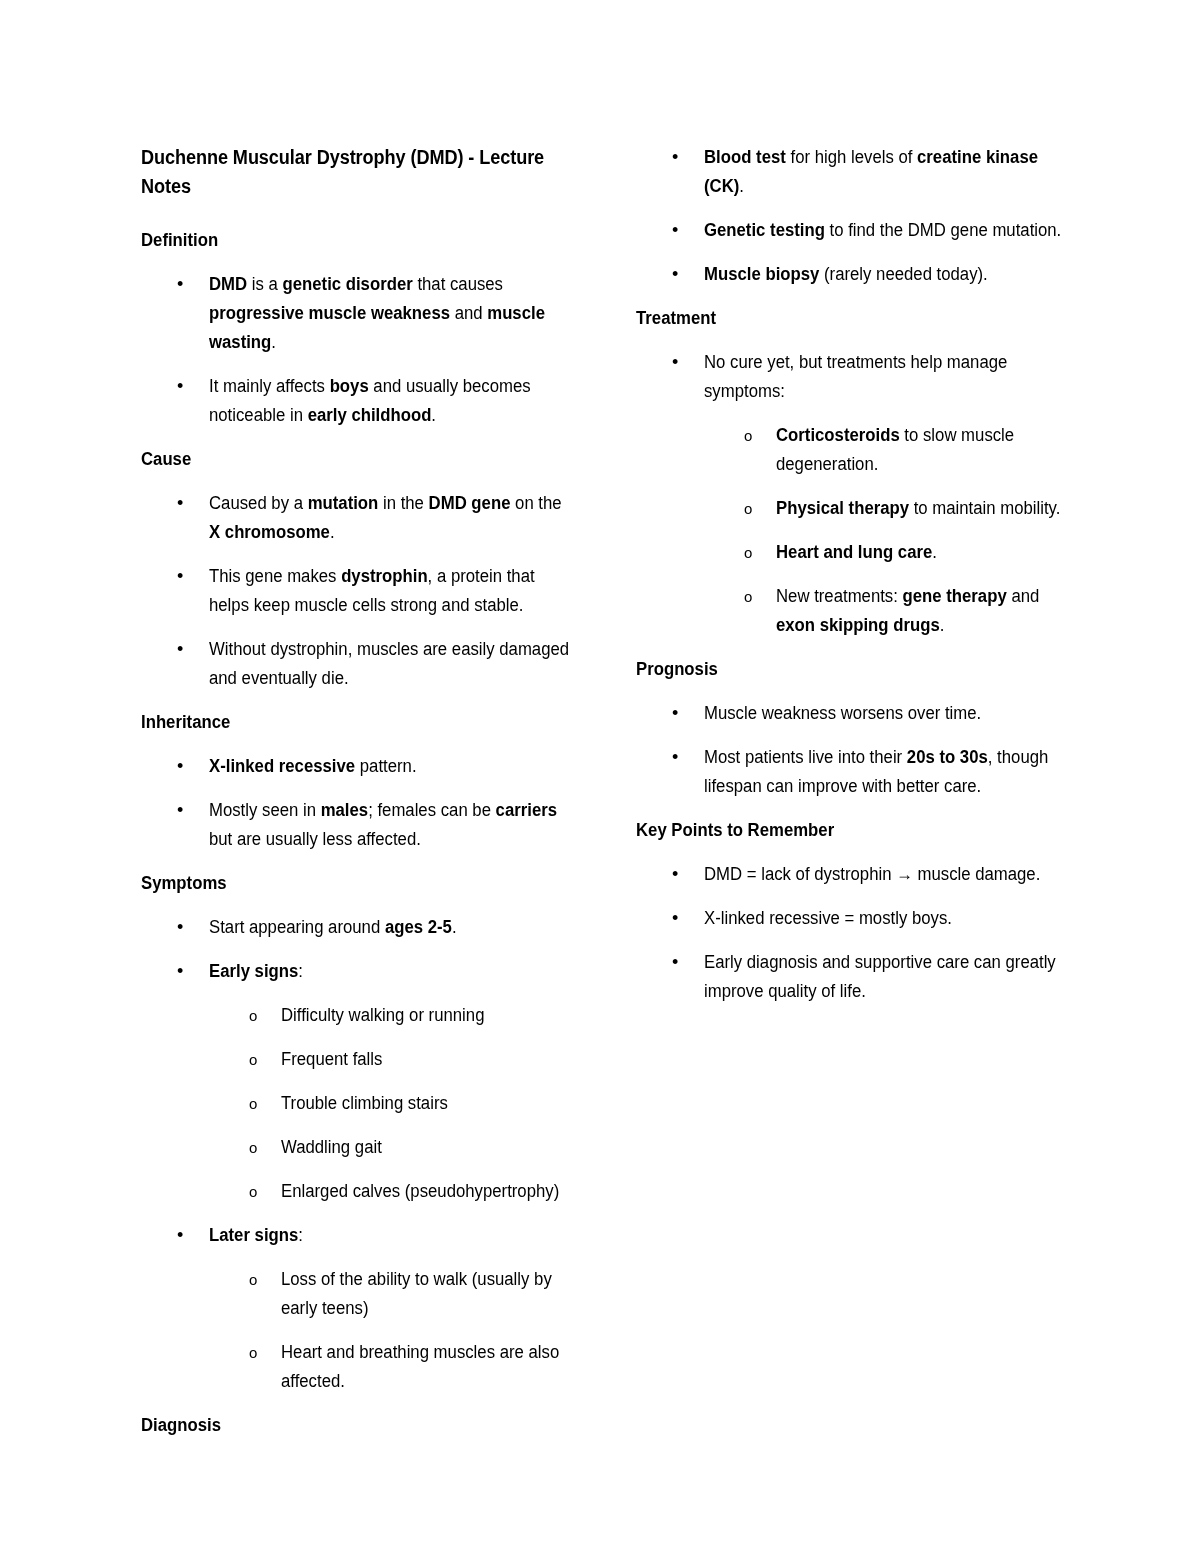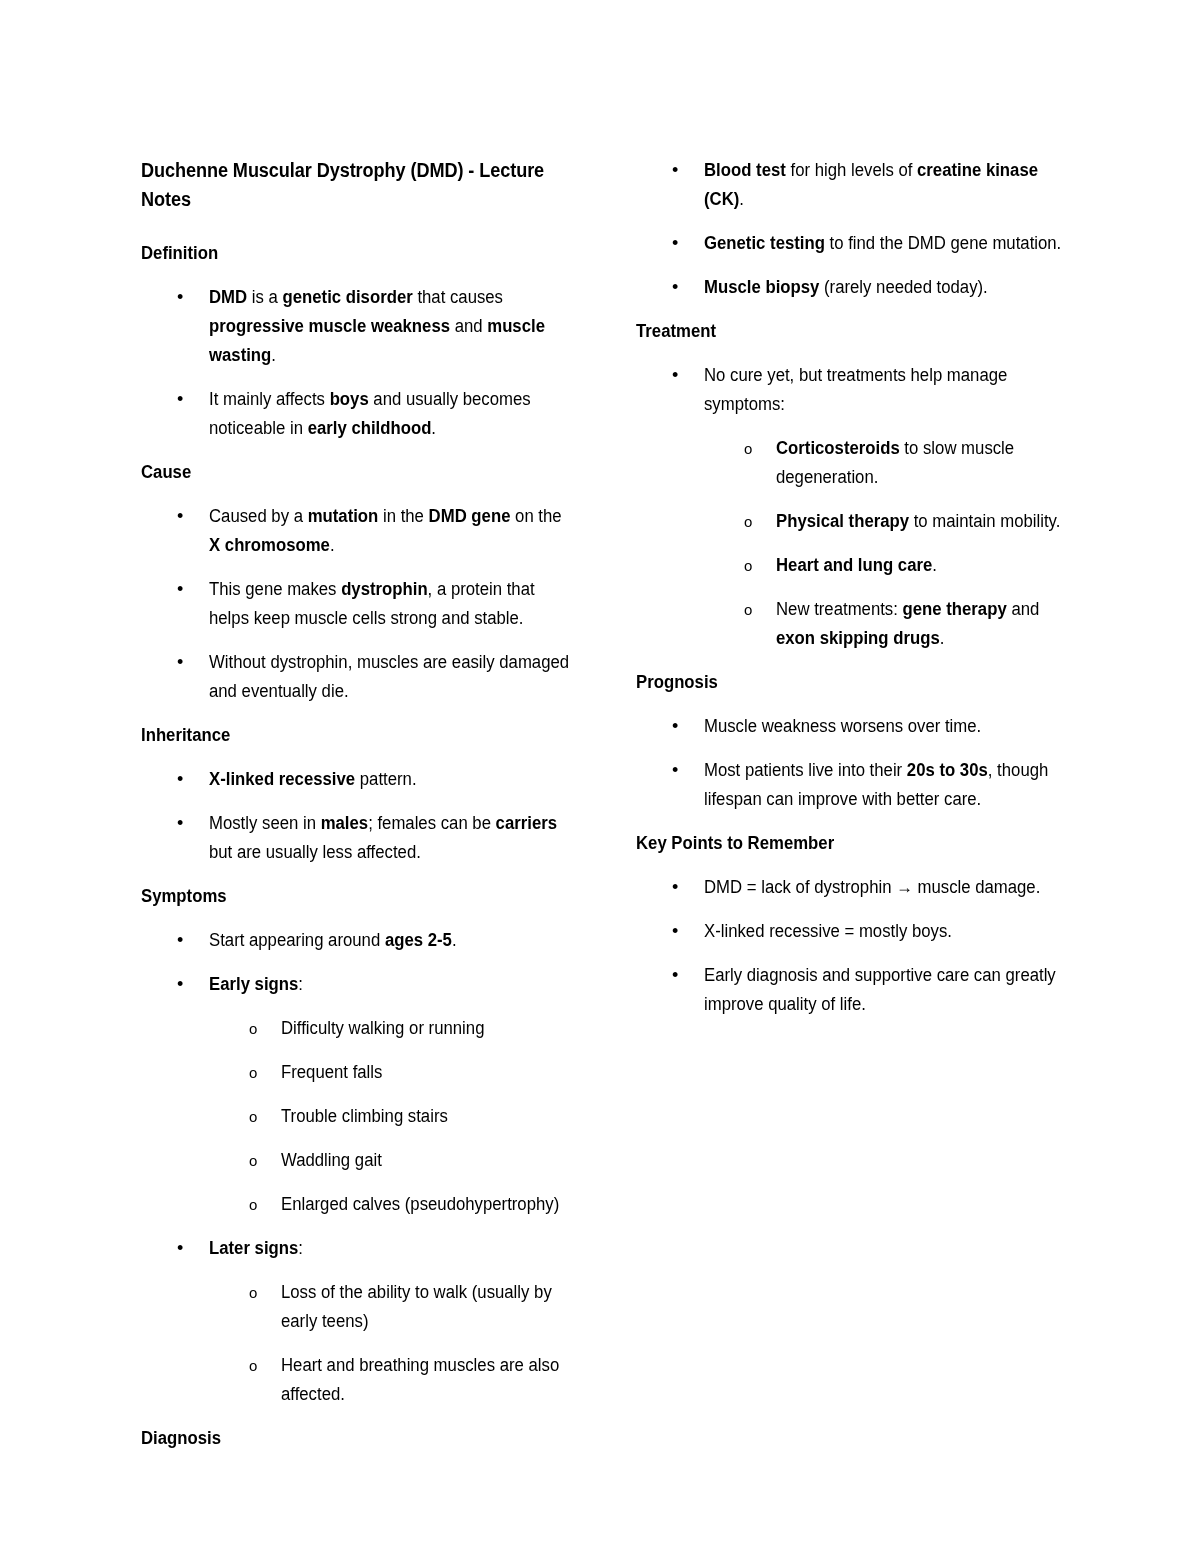--- a/index.html
+++ b/index.html
@@ -16,21 +16,21 @@
     position: relative;
     width: 1200px;
     height: 1553px;
     background: #ffffff;
     overflow: hidden;
     box-sizing: border-box;
   }
   .columns {
     position: absolute;
     left: 0;
-    top: 16px;
+    top: 3px;
     width: 1200px;
     display: flex;
     flex-direction: row;
     align-items: flex-start;
   }
   .col {
     box-sizing: border-box;
   }
   .col-left {
     width: 600px;

